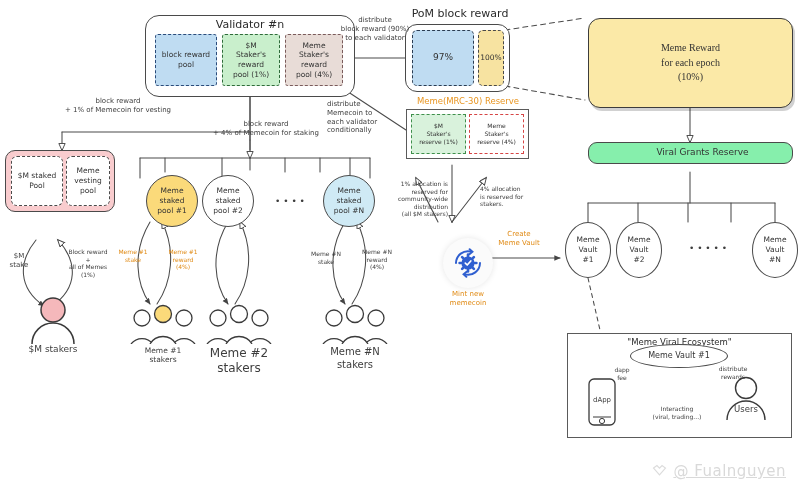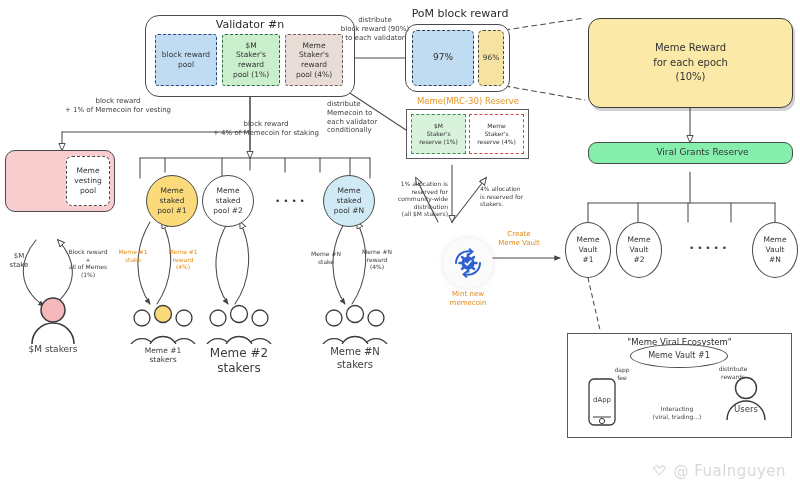--- a/index.html
+++ b/index.html
@@ -8,21 +8,21 @@
   .node{position:absolute;box-sizing:border-box;display:flex;align-items:center;justify-content:center;text-align:center;}
   .lbl{position:absolute;font-size:7px;line-height:1.25;color:#3d3d3d;text-align:center;white-space:pre-line;}
   .lbl.orange{color:#e08a14;}
   .title{position:absolute;font-size:11px;color:#2b2b2b;text-align:center;}
   .title.sm{font-size:9px;}
   .title.orange{color:#e8941f;font-size:8.5px;}
   svg.overlay{position:absolute;left:0;top:0;width:800px;height:488px;pointer-events:none;}
   .boxtext{font-size:7.5px;line-height:1.3;white-space:pre-line;color:#333;}
   .boxtext.big{font-size:10px;line-height:1.45;}
   .boxtext.med{font-size:9px;}
-  .wm{position:absolute;right:14px;bottom:8px;display:flex;align-items:center;gap:5px;color:#d9d9d9;font-size:15px;letter-spacing:.5px;}
+  .wm{position:absolute;right:14px;bottom:8px;display:flex;align-items:center;gap:5px;color:#d9d9d9;font-size:15px;letter-spacing:.5px;text-decoration:underline;}
   .circ{border-radius:50%;}
   .ell{border-radius:50%;}
   .person{position:absolute;}
   .mintcirc{position:absolute;width:50px;height:50px;border-radius:50%;background:#fbfbfb;box-shadow:0 0 6px rgba(0,0,0,.10);display:flex;align-items:center;justify-content:center;}
 </style>
 </head>
 <body>
 
 <div id="stage">
 
@@ -127,24 +127,24 @@
 reward
 pool (4%)</div>
   </div>
 
   <div class="title" style="left:400px;top:7px;width:120px;">PoM block reward</div>
   <div class="node" style="left:405px;top:24px;width:105px;height:68px;border:1.2px solid #4a4a4a;border-radius:12px;background:#fff;"></div>
   <div class="node" style="left:412px;top:30px;width:62px;height:56px;border:1.6px dashed #2b3c52;background:#bfdcf2;border-radius:5px;">
     <div class="boxtext med">97%</div>
   </div>
   <div class="node" style="left:478px;top:30px;width:26px;height:56px;border:1.6px dashed #4a4a4a;background:#f7e3a1;border-radius:5px;">
-    <div class="boxtext">96%</div>
-  </div>
-
-  <div class="node" style="left:588px;top:18px;width:205px;height:90px;border:1.6px solid #3c3c3c;border-radius:12px;background:#fbe9a7;box-shadow:2px 3px 0 rgba(0,0,0,.18);">
+    <div class="boxtext">100%</div>
+  </div>
+
+  <div class="node" style="left:588px;top:18px;width:205px;height:90px;border:1.6px solid #3c3c3c;border-radius:12px;background:#fbe9a7;box-shadow:2px 3px 0 rgba(0,0,0,.18);font-family:Liberation Serif, serif;">
     <div class="boxtext big">Meme Reward
 for each epoch
 (10%)</div>
   </div>
 
   <div class="node" style="left:588px;top:142px;width:205px;height:22px;border:1.2px solid #4a4a4a;border-radius:9px;background:#86efac;padding-left:24px;">
     <div class="boxtext med">Viral Grants Reserve</div>
   </div>
 
   <div class="node ell" style="left:565px;top:222px;width:46px;height:56px;border:1.1px solid #4a4a4a;background:#fff;">
@@ -221,20 +221,24 @@
   <div class="lbl" style="left:327px;top:100px;width:74px;text-align:left;">distribute
 Memecoin to
 each validator
 conditionally</div>
   <div class="lbl" style="left:52px;top:97px;width:132px;">block reward
 + 1% of Memecoin for vesting</div>
   <div class="lbl" style="left:196px;top:120px;width:140px;">block reward
 + 4% of Memecoin for staking</div>
 
   <div class="node" style="left:5px;top:150px;width:110px;height:62px;border:1.2px solid #4a4a4a;border-radius:10px;background:#f9ccce;"></div>
+  <div class="node" style="left:11px;top:156px;width:52px;height:50px;border:1.5px dashed #4a4a4a;background:#fff;border-radius:6px;">
+    <div class="boxtext">$M staked
+Pool</div>
+  </div>
   <div class="node" style="left:66px;top:156px;width:44px;height:50px;border:1.5px dashed #4a4a4a;background:#fff;border-radius:6px;">
     <div class="boxtext">Meme
 vesting
 pool</div>
   </div>
 
   <div class="lbl" style="left:2px;top:252px;width:34px;">$M
 stake</div>
   <div class="lbl" style="left:57px;top:248px;width:62px;font-size:6px;">Block reward
 +

